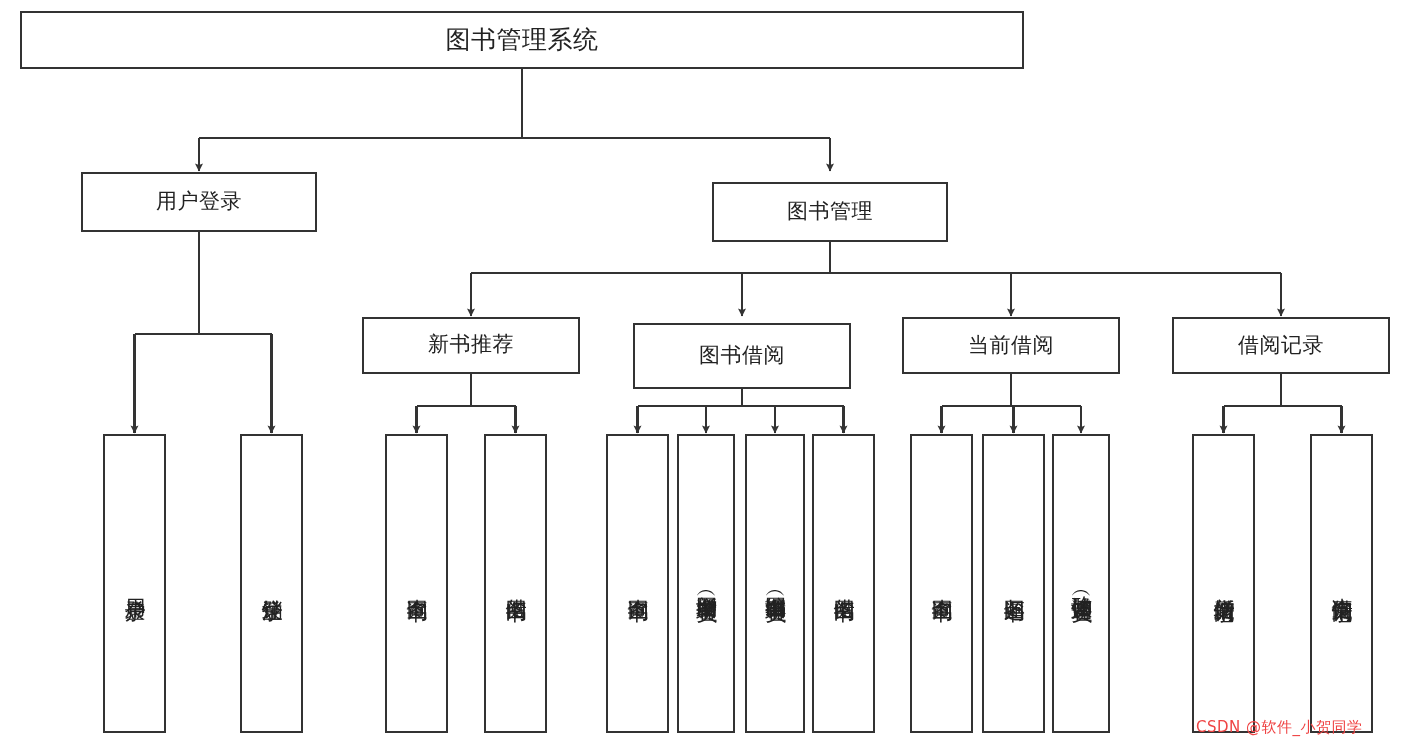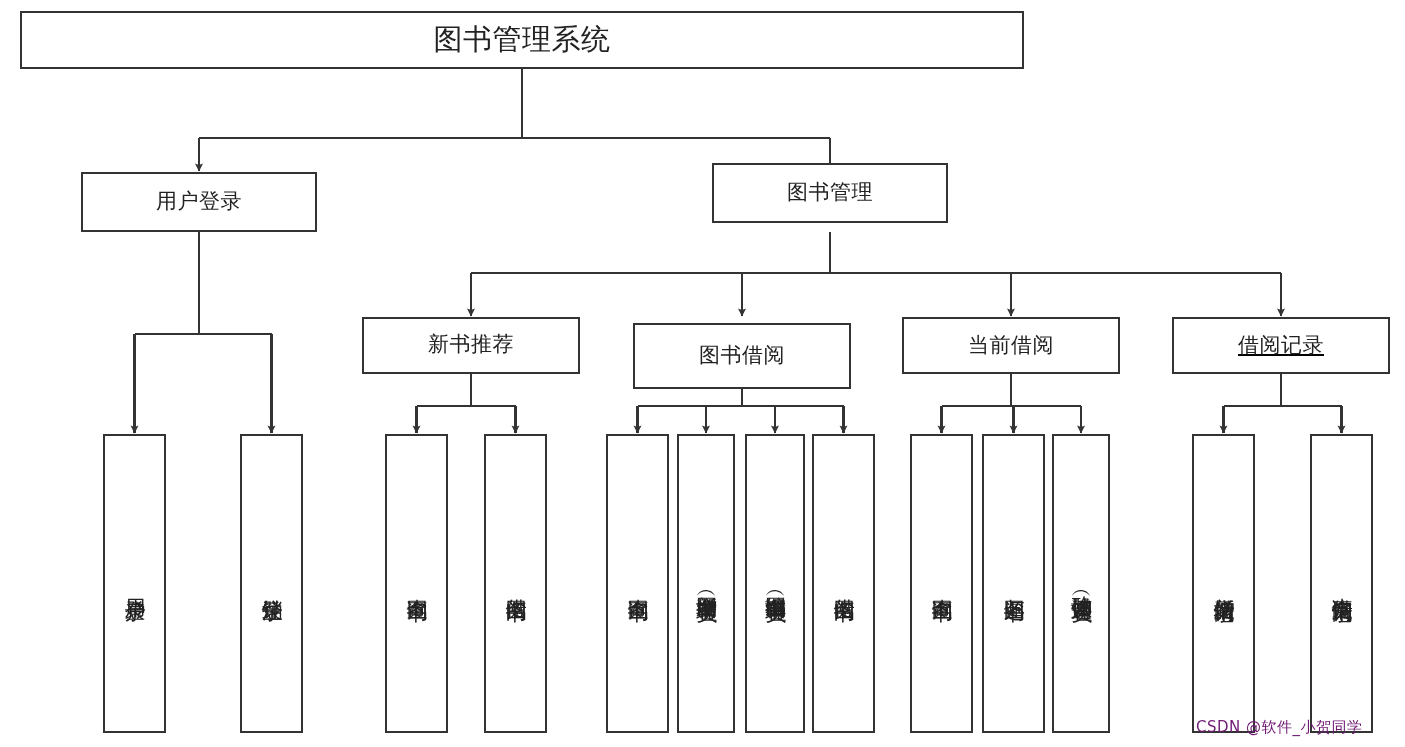--- a/index.html
+++ b/index.html
@@ -47,21 +47,21 @@
   }
   .node-label-v {
     font-size: 21px;
     line-height: 1.32;
     color: #222222;
     writing-mode: vertical-rl;
     text-orientation: upright;
     letter-spacing: 1px;
     white-space: nowrap;
   }
-  .level-root .node-label-h { font-size: 29px; }
+  .level-root .node-label-h { font-size: 25px; }
   .watermark {
     position: absolute;
     font-size: 15px;
     color: #b9b9b9;
     letter-spacing: 0.5px;
     white-space: nowrap;
     user-select: none;
   }
 </style>
 </head>
@@ -110,33 +110,33 @@
         <line x1="1341.5" y1="406" x2="1341.5" y2="433" stroke="#333333" stroke-width="2.6" shape-rendering="crispEdges" marker-end="url(#arrowhead)"></line>
       </g>
   </svg>
   <div id="nodes-layer">
       <div class="node-box level-root" style="left: 20px; top: 11px; width: 1004px; height: 58px;">
         <span class="node-label-h">图书管理系统</span>
       </div>
       <div class="node-box level-1" style="left: 81px; top: 172px; width: 236px; height: 60px;">
         <span class="node-label-h">用户登录</span>
       </div>
-      <div class="node-box level-1" style="left: 712px; top: 163px; width: 236px; height: 60px;">
+      <div class="node-box level-1" style="left: 712px; top: 182px; width: 236px; height: 60px;">
         <span class="node-label-h">图书管理</span>
       </div>
       <div class="node-box level-2" style="left: 362px; top: 317px; width: 218px; height: 57px; font-family: Liberation Mono, monospace;">
         <span class="node-label-h">新书推荐</span>
       </div>
       <div class="node-box level-2" style="left: 633px; top: 323px; width: 218px; height: 66px;">
         <span class="node-label-h">图书借阅</span>
       </div>
       <div class="node-box level-2" style="left: 902px; top: 317px; width: 218px; height: 57px; align-items: center;">
         <span class="node-label-h">当前借阅</span>
       </div>
-      <div class="node-box level-2" style="left: 1172px; top: 317px; width: 218px; height: 57px; text-decoration: underline;">
+      <div class="node-box level-2" style="left: 1172px; top: 317px; width: 218px; height: 57px;">
         <span class="node-label-h">借阅记录</span>
       </div>
       <div class="node-box level-3" style="left: 103px; top: 434px; width: 63px; height: 299px;">
         <span class="node-label-v">用户登录</span>
       </div>
       <div class="node-box level-3" style="left: 240px; top: 434px; width: 63px; height: 299px;">
         <span class="node-label-v">注销登录</span>
       </div>
       <div class="node-box level-3" style="left: 385px; top: 434px; width: 63px; height: 299px;">
         <span class="node-label-v">查询图书</span>
@@ -165,14 +165,14 @@
       <div class="node-box level-3" style="left: 1052px; top: 434px; width: 58px; height: 299px;">
         <span class="node-label-v">确认归还（管理员）</span>
       </div>
       <div class="node-box level-3" style="left: 1192px; top: 434px; width: 63px; height: 299px;">
         <span class="node-label-v">新增借阅记录</span>
       </div>
       <div class="node-box level-3" style="left: 1310px; top: 434px; width: 63px; height: 299px;">
         <span class="node-label-v">查询借阅记录</span>
       </div>
     </div>
-  <div class="watermark" style="left: 1196px; top: 718px; color: #701a75;">CSDN @软件_小贺同学</div>
+  <div class="watermark" style="left: 1196px; top: 718px; color: #ef4444;">CSDN @软件_小贺同学</div>
 </div>
 
 </body></html>

